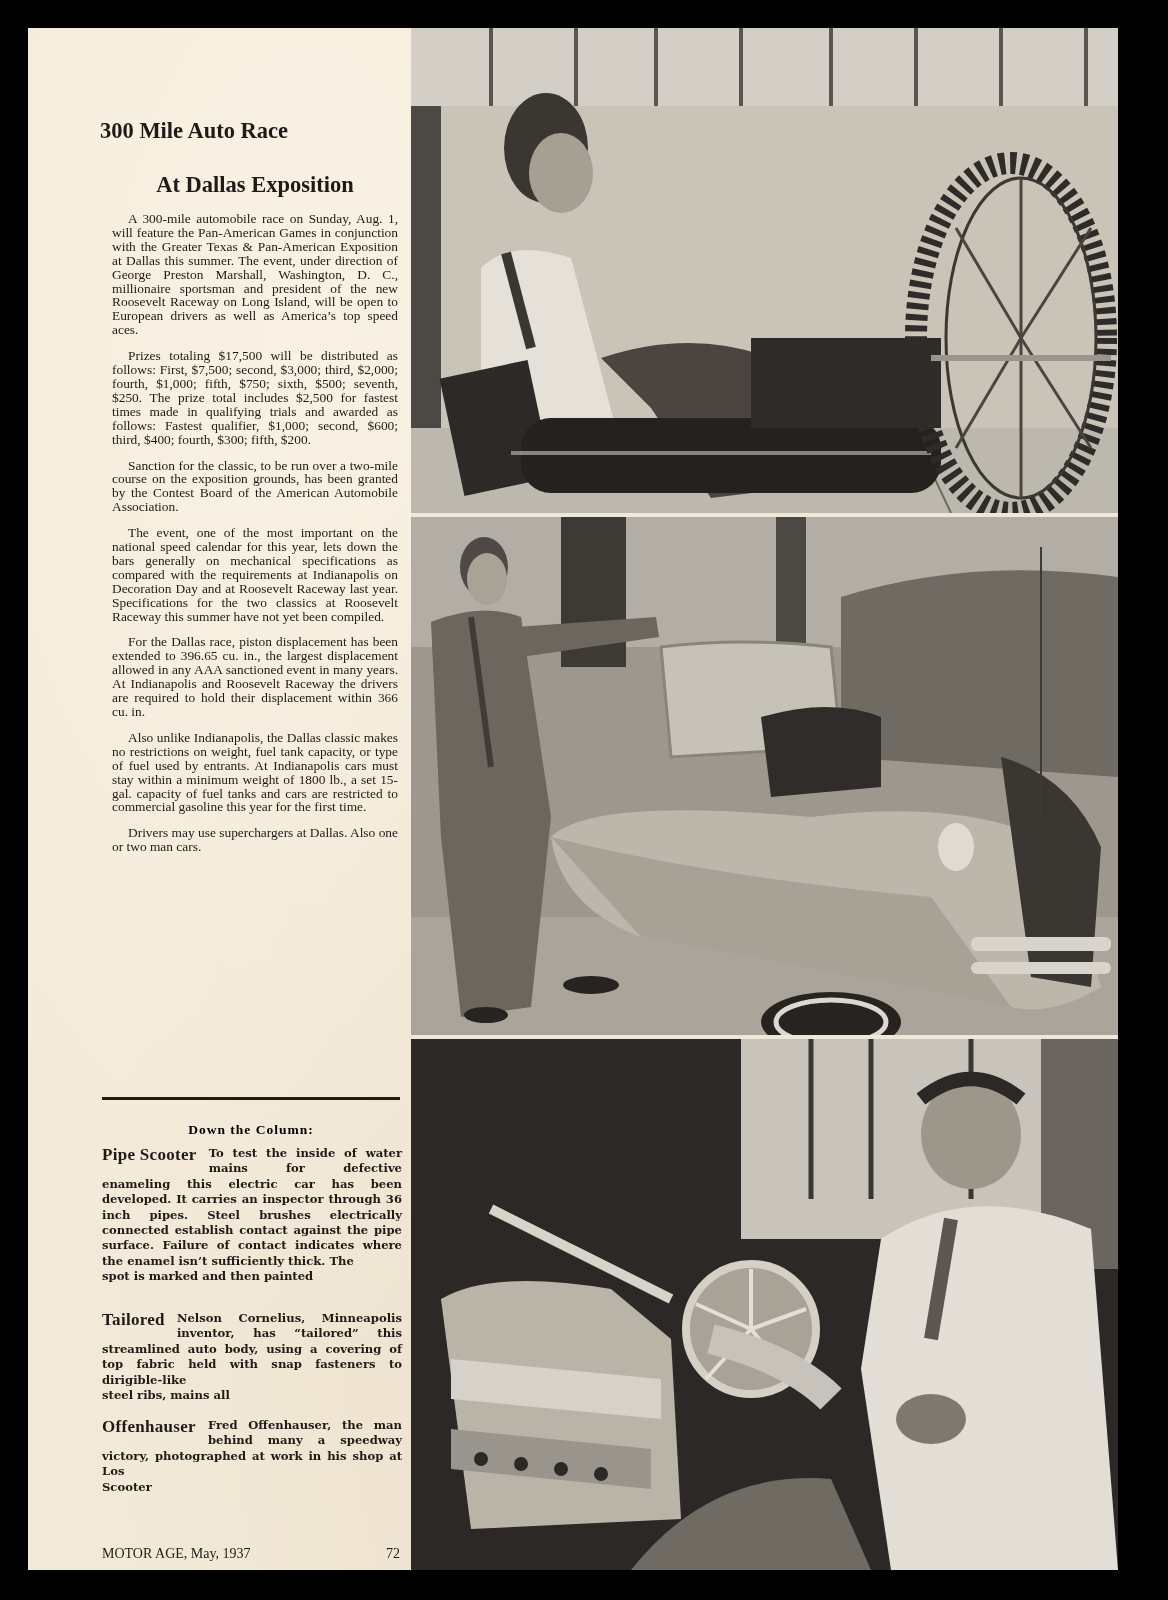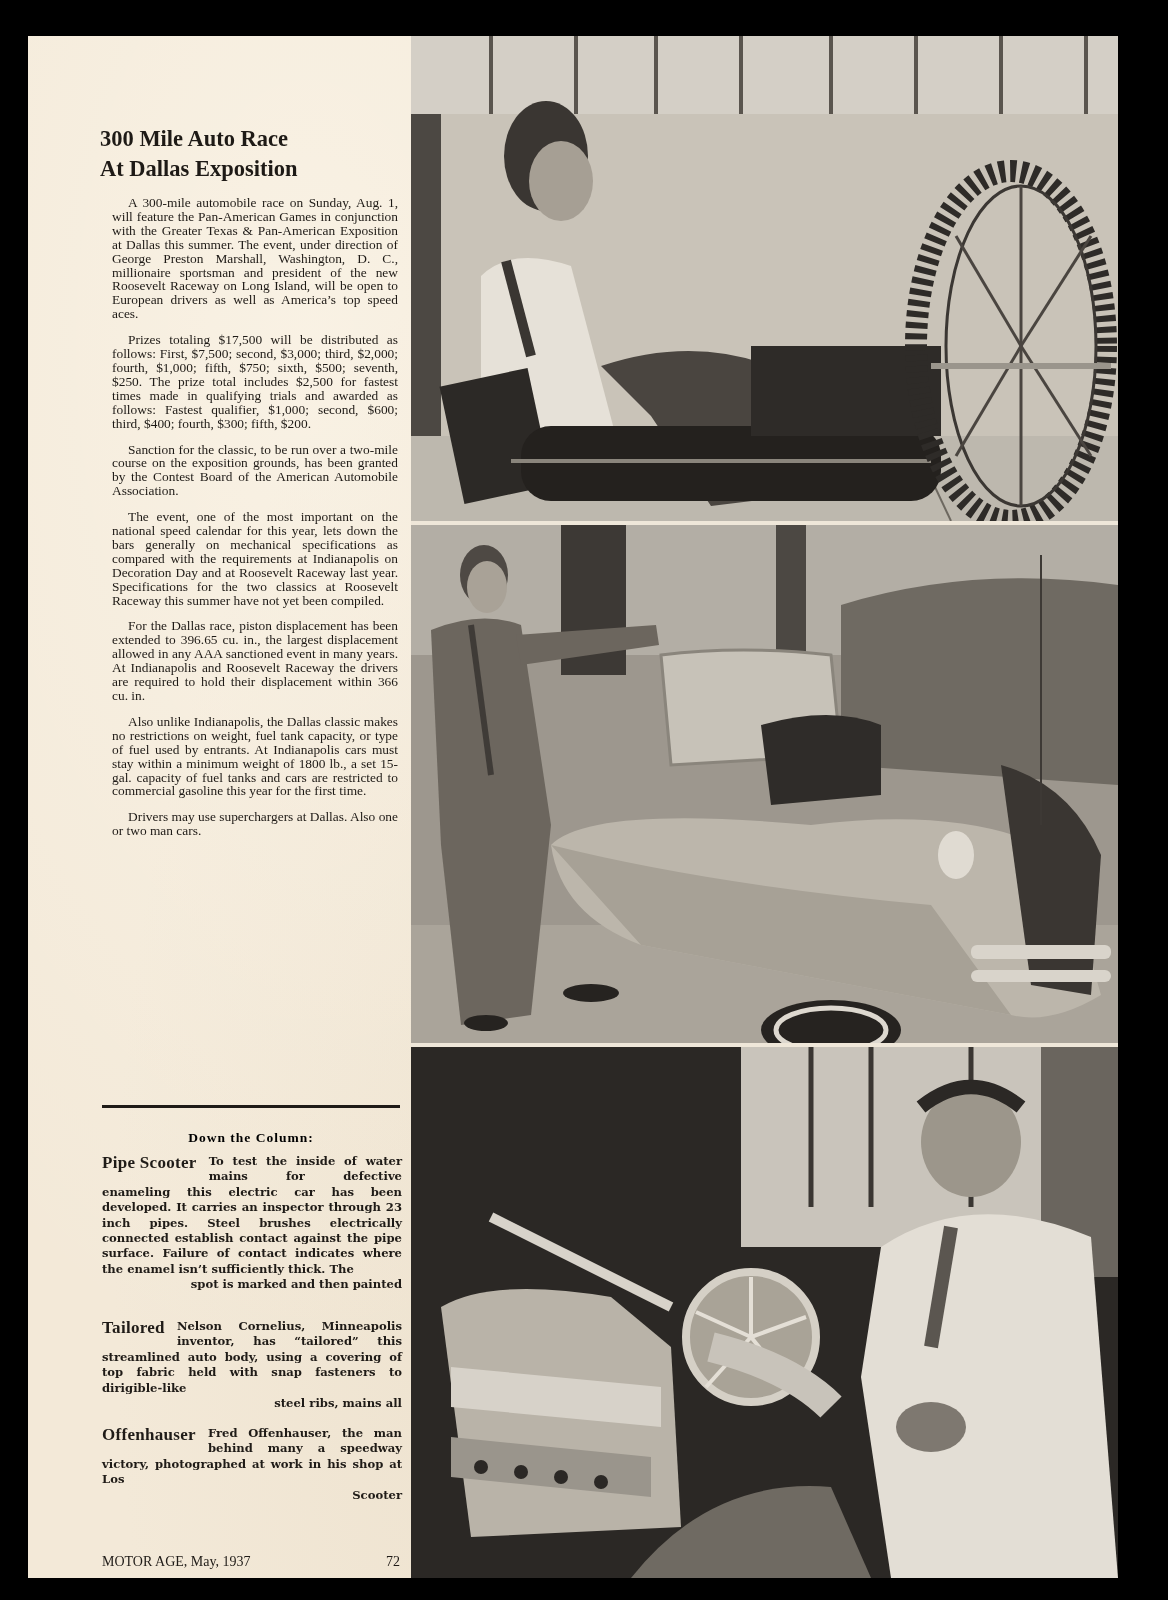--- a/index.html
+++ b/index.html
@@ -1,54 +1,54 @@
 <!DOCTYPE html>
 <html><head>
 <meta charset="utf-8">
 <style>
   html, body { margin:0; padding:0; }
   body {
     width:1168px; height:1600px; background:#000; position:relative; overflow:hidden;
     font-family:"Liberation Serif","DejaVu Serif",serif;
   }
   .page {
-    position:absolute; left:28px; top:36px; width:930px; height:1542px;
+    position:absolute; left:28px; top:28px; width:930px; height:1542px;
     background:#f3e9d8;
     background-image: radial-gradient(ellipse at 30% 20%, rgba(255,250,240,0.5), rgba(0,0,0,0) 60%),
                       radial-gradient(ellipse at 60% 80%, rgba(225,210,185,0.35), rgba(0,0,0,0) 60%);
   }
   .text-col {
     position:absolute; left:72px; top:88px; width:310px; color:#1e1a16;
   }
   .headline {
     font-weight:bold; font-size:22.5px; line-height:30px; margin:0 0 10px 0; letter-spacing:0;
   }
   .headline .l1 { display:block; text-align:left; }
-  .headline .l2 { display:block; text-align:left; }
+  .headline .l2 { display:block; text-align:center;margin-top:24px; }
   .article p {
     margin:12px; font-size:13.4px; line-height:13.9px; text-align:justify; text-indent:16px;
     hyphens:manual;
   }
   .rule {
     position:absolute; left:74px; top:1069px; width:298px; height:3px; background:#1f1b17;
   }
   .dtc {
     position:absolute; left:74px; top:1094px; width:298px; text-align:center;
     font-weight:bold; font-size:13.5px; letter-spacing:1px;
   }
   .brief {
     position:absolute; left:74px; width:300px; color:#1f1b17;
     font-family:"DejaVu Serif",serif; font-weight:bold; font-size:11.6px; line-height:15.4px;
     text-align:justify;
   }
   .brief .kicker {
     float:left; font-family:Liberation Serif, serif; font-weight:900; font-size:17px;
     line-height:18px; margin:0 12px 0 0; letter-spacing:0.3px;
   }
-  .brief .last { display:block; text-align:right; }
+  .brief .last { display:block; text-align:left; }
   .footer {
     position:absolute; left:74px; top:1518px; width:298px; font-size:14px; color:#1f1b17;
   }
   .footer .pg { position:absolute; right:0; top:0; }
 
   .photo {
     position:absolute; left:383px; width:707px; overflow:hidden;
     background:#8f8a83;
   }
   .photo svg { display:block; width:100%; height:100%; }
@@ -73,21 +73,21 @@
       <p>Also unlike Indianapolis, the Dallas classic makes no restrictions on weight, fuel tank capacity, or type of fuel used by entrants. At Indianapolis cars must stay within a minimum weight of 1800 lb., a set 15-gal. capacity of fuel tanks and cars are restricted to commercial gasoline this year for the first time.</p>
       <p>Drivers may use superchargers at Dallas. Also one or two man cars.</p>
     </div>
   </div>
 
   <div class="rule"></div>
   <div class="dtc">Down the Column:</div>
 
   <div class="brief" style="top:1118px;">
     <span class="kicker">Pipe Scooter</span>
-    <span>To test the inside of water mains for defective enameling this electric car has been developed. It carries an inspector through 23 inch pipes. Steel brushes electrically connected establish contact against the pipe surface. Failure of contact indicates where the enamel isn’t sufficiently thick. The</span>
+    <span>To test the inside of water mains for defective enameling this electric car has been developed. It carries an inspector through 36 inch pipes. Steel brushes electrically connected establish contact against the pipe surface. Failure of contact indicates where the enamel isn’t sufficiently thick. The</span>
     <span class="last">spot is marked and then painted</span>
   </div>
 
   <div class="brief" style="top:1283px;">
     <span class="kicker">Tailored</span>
     <span>Nelson Cornelius, Minneapolis inventor, has “tailored” this streamlined auto body, using a covering of top fabric held with snap fasteners to dirigible-like</span>
     <span class="last">steel ribs, mains all</span>
   </div>
 
   <div class="brief" style="top:1390px;">

